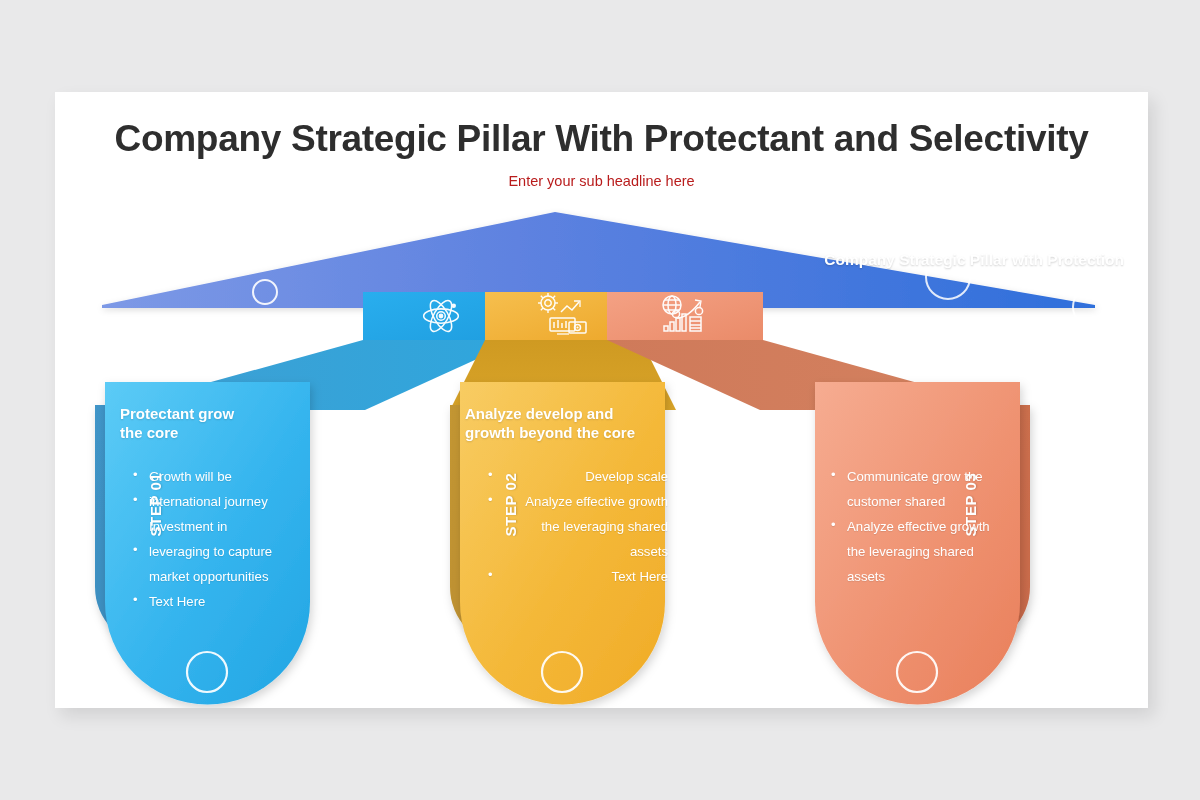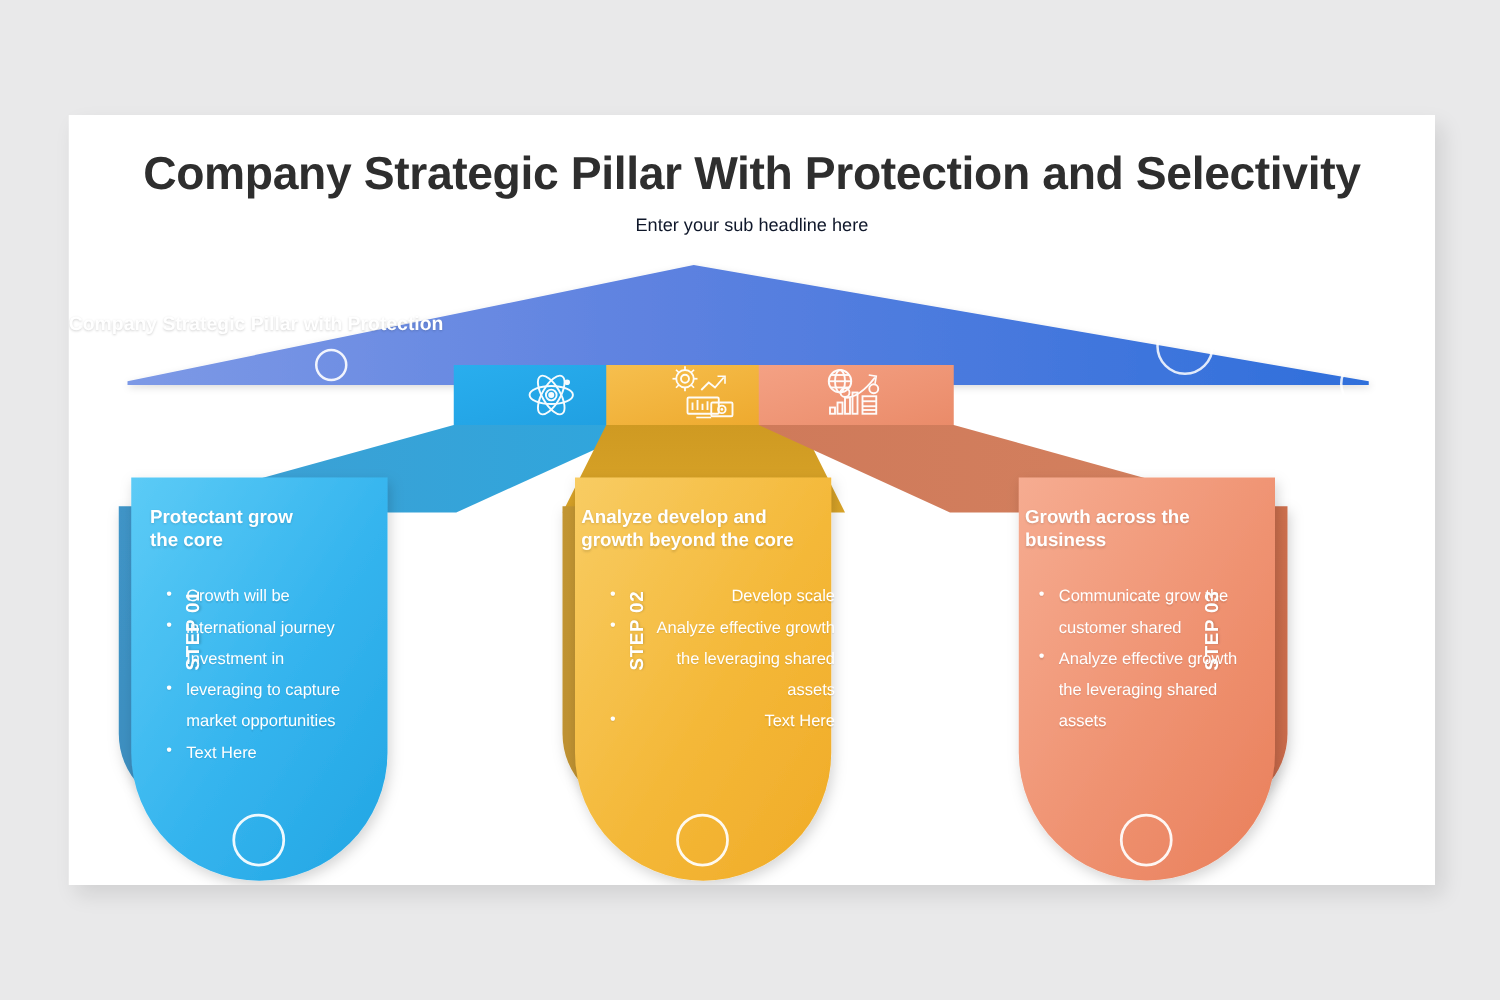--- a/index.html
+++ b/index.html
@@ -44,21 +44,21 @@
     white-space: nowrap;
   }
   #subtitle {
     position: absolute;
     left: 0;
     top: 81px;
     width: 1093px;
     text-align: center;
     font-size: 14.5px;
     font-weight: 400;
-    color: #0f172a;
+    color: #b91c1c;
   }
 
   
   #diagram {
     position: absolute;
     left: 0;
     top: 0;
     width: 1093px;
     height: 616px;
   }
@@ -71,21 +71,21 @@
     width: 1093px;
     height: 616px;
   }
 
   
   .banner-label {
     position: absolute;
     top: 159px;
     left: 0;
     width: 1069px;
-    text-align: left;
+    text-align: right;
     font-size: 15.5px;
     font-weight: 700;
     color: #ffffff;
     text-shadow: 0 1px 2px rgba(0,0,0,0.18);
     pointer-events: none;
   }
 
   .step-label {
     position: absolute;
     font-size: 15px;
@@ -129,21 +129,21 @@
     line-height: 1.90;
     color: #ffffff;
   }
 </style>
 </head>
 <body>
 
 <div id="stage">
   <div id="slide">
 
-    <div id="title">Company Strategic Pillar With Protection and Selectivity</div>
+    <div id="title">Company Strategic Pillar With Protectant and Selectivity</div>
     <div id="subtitle">Enter your sub headline here</div>
 
     <div id="diagram">
 
       <svg class="svg-layer" viewBox="0 0 1093 616" width="1093" height="616">
         <defs>
 
           <linearGradient id="gBanner" x1="0" y1="0" x2="1" y2="0">
             <stop offset="0%" stop-color="#7d99e6"></stop>
             <stop offset="42%" stop-color="#5e82e0"></stop>
@@ -348,24 +348,20 @@
         <div>growth beyond the core</div>
       </div>
       <ul class="bullets" style="left:427px; top:372px; width:186px;text-align:right;">
         <li class="bullet">Develop scale</li>
         <li class="bullet">Analyze effective growth</li>
         <li>the leveraging shared</li>
         <li>assets</li>
         <li class="bullet">Text Here</li>
       </ul>
 
-      <div class="card-title" style="left:765px; top:312px; width:196px;">
-        <div>Growth across the</div>
-        <div>business</div>
-      </div>
       <ul class="bullets" style="left:770px; top:372px; width:192px;">
         <li class="bullet">Communicate grow the</li>
         <li>customer shared</li>
         <li class="bullet">Analyze effective growth</li>
         <li>the leveraging shared</li>
         <li>assets</li>
       </ul>
 
     </div>
   </div>

